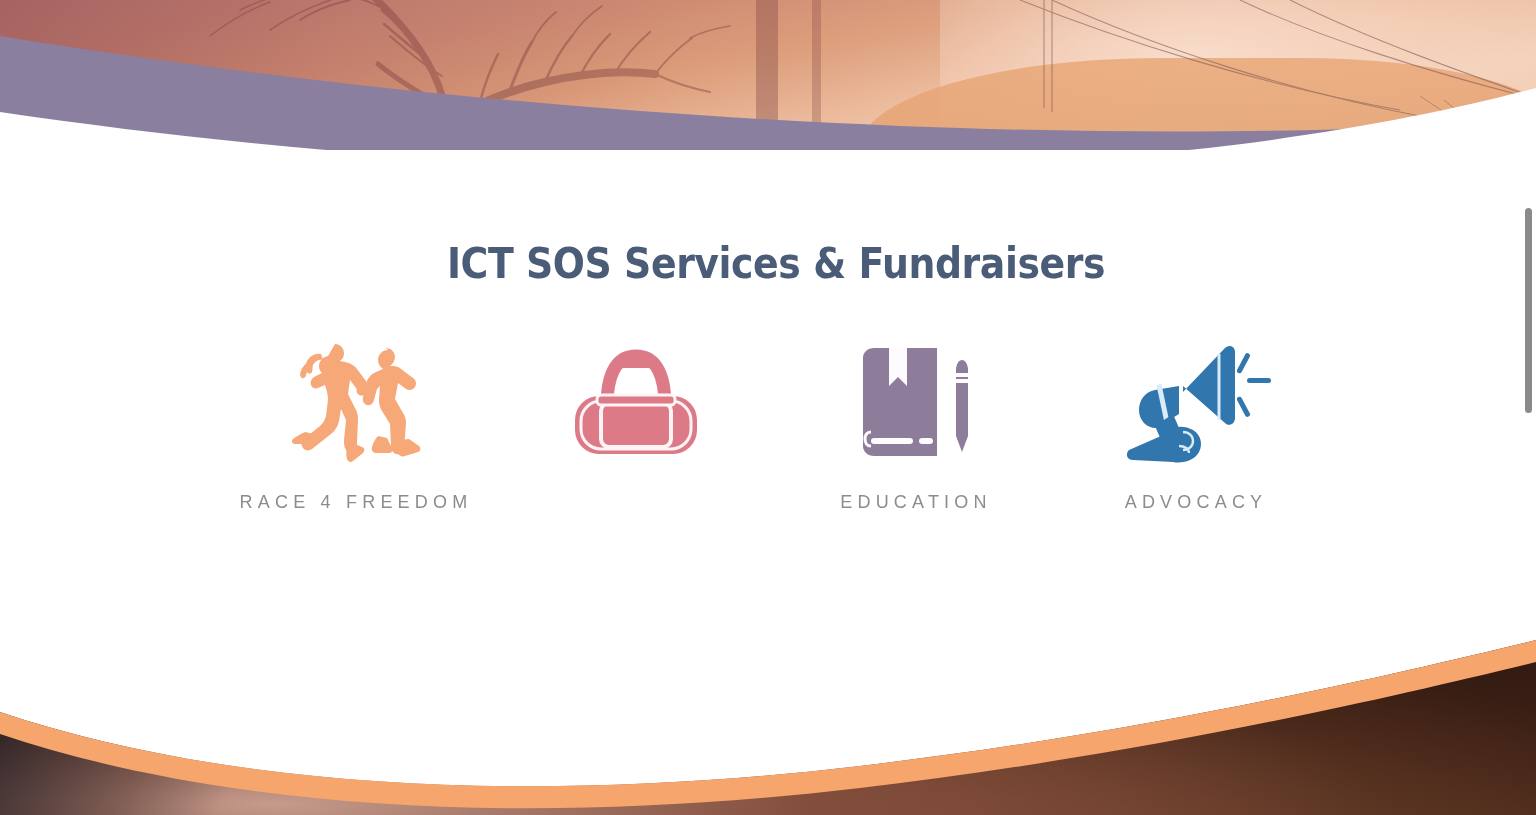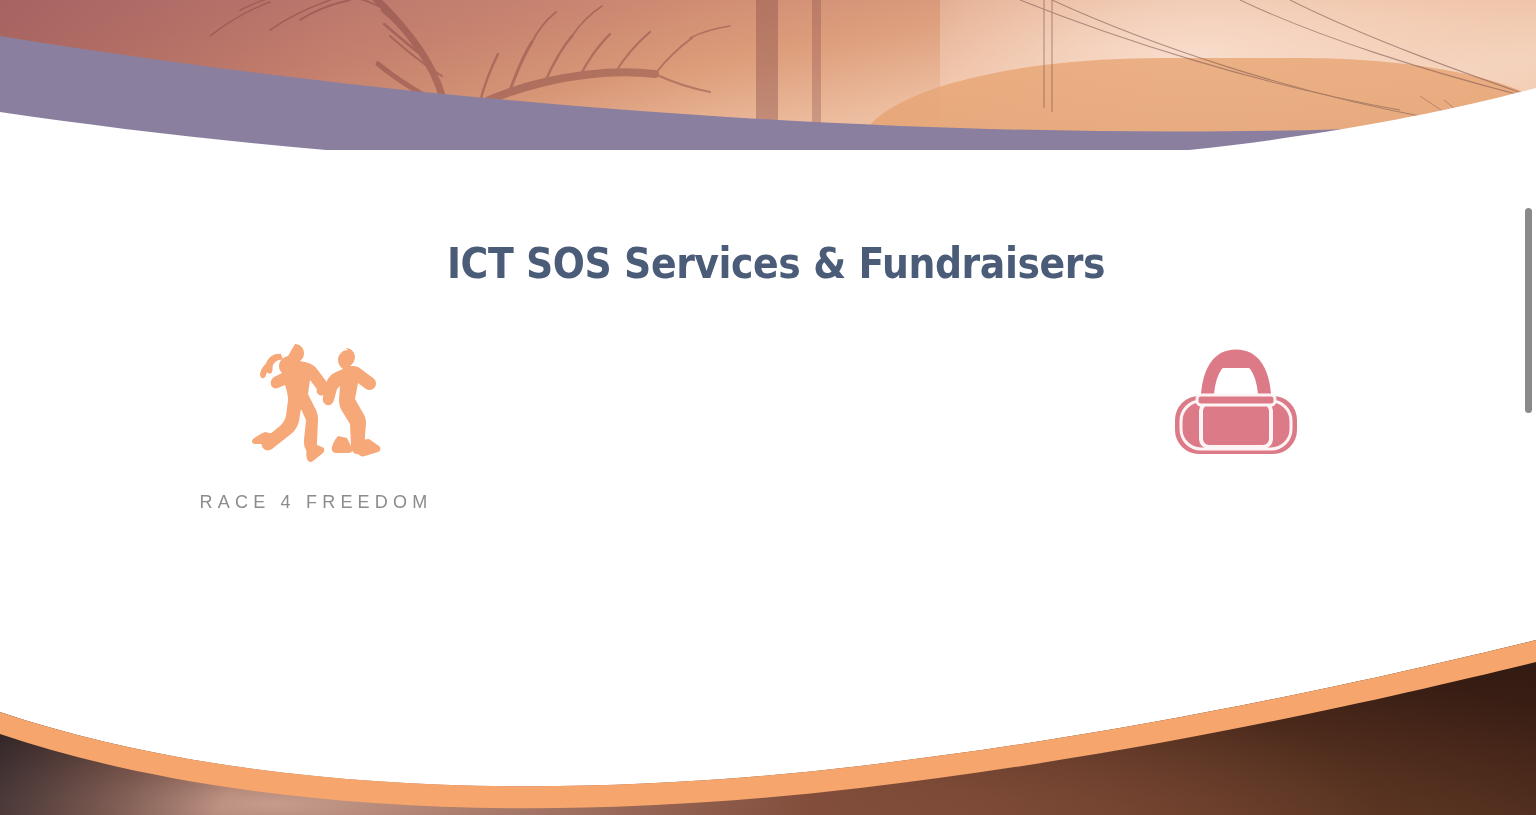--- a/index.html
+++ b/index.html
@@ -76,21 +76,21 @@
     font-size:43px;
     letter-spacing:-0.5px;
     color:#4a5c78;
     transform:scaleX(0.88);
   }
 
   .services-row{
     position:absolute; top:190px; left:168px;
     width:1200px;
     display:flex;
-    justify-content:space-between;
+    justify-content:center;
     align-items:flex-start;
   }
   .service-item{
     width:280px;
     display:flex; flex-direction:column; align-items:center;
   }
   .service-icon{
     height:130px; width:150px;
     display:flex; align-items:center; justify-content:center;
   }
@@ -244,21 +244,71 @@
             <rect x="20" y="61" width="110" height="48" rx="20" fill="none" stroke="#fdf5f5" stroke-width="3"></rect>
 
             <rect x="40" y="63" width="70" height="44" rx="8" fill="none" stroke="#fdf5f5" stroke-width="4"></rect>
 
             <rect x="36" y="55" width="78" height="10" rx="4" fill="#dc7a87" stroke="#fdf5f5" stroke-width="3"></rect>
           </g>
         </svg>
       </div>
     </div>
 
-
+    <div class="service-item">
+      <div class="service-icon">
+        <svg width="150" height="130" viewBox="0 0 150 130">
+          <g fill="#8e7c9b">
+
+            <path d="M22,18 C22,12 27,8 33,8 L96,8 L96,100 L33,100 C27,100 22,104 22,110 Z"></path>
+
+            <path d="M22,100 C22,94 27,90 33,90 L96,90 L96,116 L33,116 C27,116 22,112 22,106 Z"></path>
+
+            <path d="M48,8 L66,8 L66,46 L57,37 L48,46 Z" fill="#fdfbfe"></path>
+
+            <rect x="30" y="98" width="42" height="6" rx="3" fill="#fdfbfe"></rect>
+            <rect x="78" y="98" width="14" height="6" rx="3" fill="#fdfbfe"></rect>
+            <path d="M30,92 C26,92 24,95 24,99 C24,103 26,106 30,106" fill="none" stroke="#fdfbfe" stroke-width="3"></path>
+
+            <path d="M115,30 C115,24 118,20 121,20 C124,20 127,24 127,30 L127,96 L115,96 Z"></path>
+            <rect x="115" y="33" width="12" height="4" fill="#fdfbfe"></rect>
+            <rect x="115" y="39" width="12" height="4" fill="#fdfbfe"></rect>
+            <path d="M115,96 L127,96 L121,112 Z"></path>
+          </g>
+        </svg>
+      </div>
+      <div class="service-label">Education</div>
+    </div>
+
+    <div class="service-item">
+      <div class="service-icon">
+        <svg width="150" height="130" viewBox="0 0 150 130">
+          <g fill="#3176ac">
+
+            <path d="M62,52 L104,8 C108,4 114,6 114,12 L114,78 C114,84 108,87 104,83 L62,46 Z"></path>
+
+            <path d="M98,14 L98,80" fill="none" stroke="#d9ecf7" stroke-width="3"></path>
+
+            <path d="M34,50 C24,52 18,60 18,70 C18,80 25,88 35,88 L58,74 L58,46 Z"></path>
+            <rect x="40" y="44" width="5" height="44" fill="#d9ecf7" transform="rotate(-12 42 66)"></rect>
+
+            <path d="M34,86 L52,74 L58,88 L40,100 Z"></path>
+
+            <path d="M40,96 C48,86 62,84 72,90 C80,95 82,104 78,112 C74,120 62,124 52,122 L12,120 C6,120 4,114 8,110 Z"></path>
+            <path d="M62,92 C68,92 72,96 72,101 C72,106 68,110 62,110" fill="none" stroke="#d9ecf7" stroke-width="2.4"></path>
+            <path d="M58,106 C64,106 68,109 68,113" fill="none" stroke="#d9ecf7" stroke-width="2.4"></path>
+
+            <rect x="120" y="12" width="5" height="22" rx="2.5" transform="rotate(28 122 23)"></rect>
+            <rect x="126" y="38" width="24" height="5" rx="2.5"></rect>
+            <rect x="120" y="56" width="5" height="22" rx="2.5" transform="rotate(-28 122 67)"></rect>
+          </g>
+        </svg>
+      </div>
+      <div class="service-label">Advocacy</div>
+    </div>
 
   </div>
 </div>
 
 <div class="bottom-area">
   <div class="bottom-photo"></div>
   <div class="bottom-dark-left"></div>
   <svg class="orange-wave" viewBox="0 0 1536 215" preserveAspectRatio="none">
     <path d="M0,112 C220,186 520,206 860,166 C1140,133 1380,78 1536,40 L1536,0 L0,0 Z" fill="#ffffff"></path>
     <path d="M0,112 C220,186 520,206 860,166 C1140,133 1380,78 1536,40 L1536,62 C1380,100 1140,155 860,188 C520,228 220,208 0,134 Z" fill="#f6a66c"></path>

